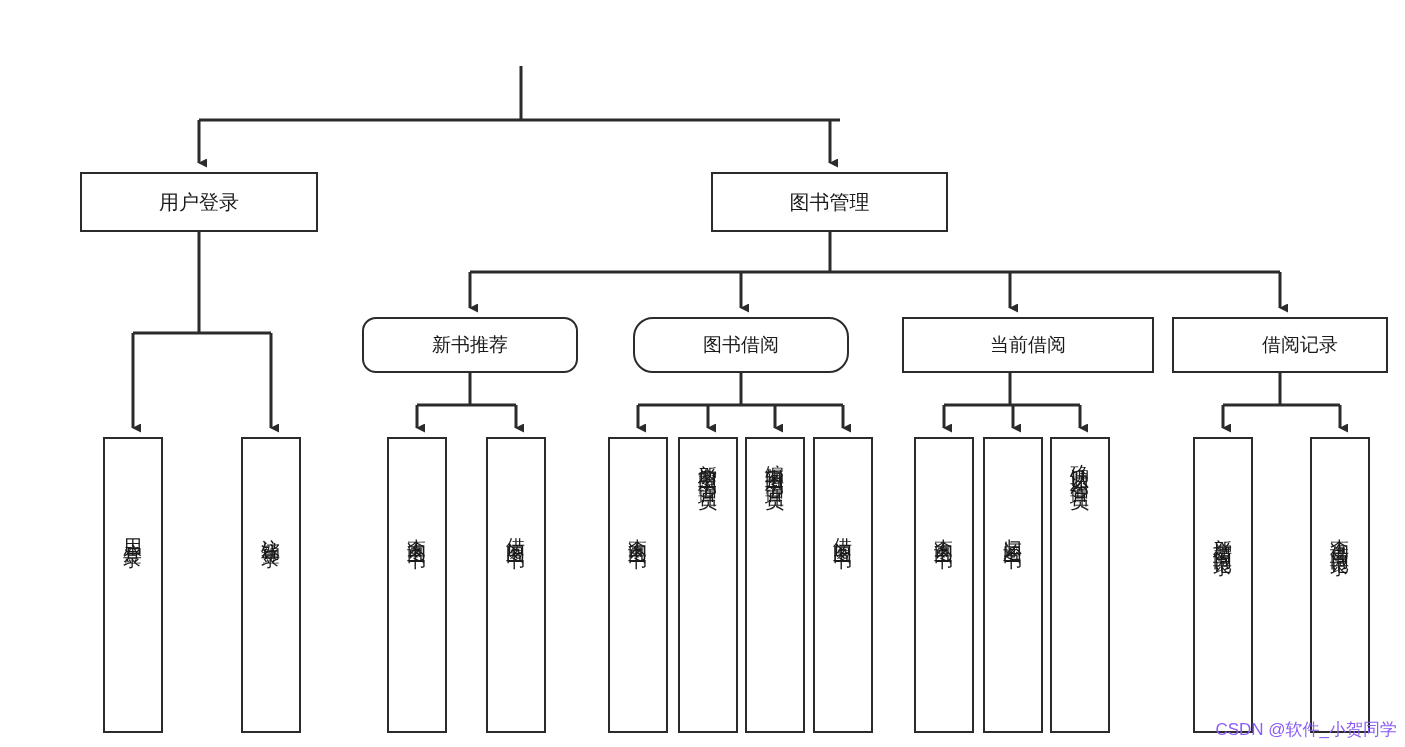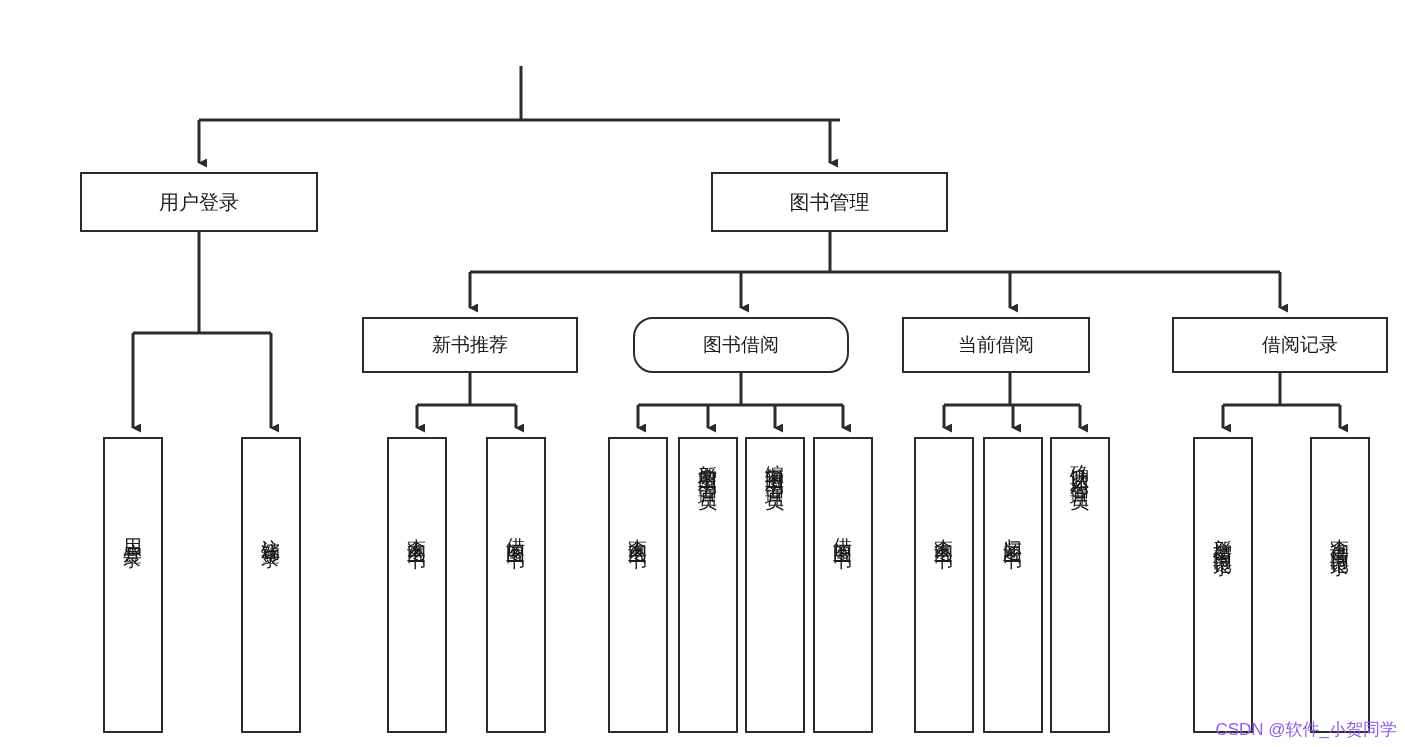--- a/index.html
+++ b/index.html
@@ -127,27 +127,27 @@
   </svg>
 
 
   <div class="node node-l2" id="n-l2-0" style="left: 80px; top: 172px; width: 238px; height: 60px;">
       <span>用户登录</span>
     </div>
   <div class="node node-l2" id="n-l2-1" style="left: 711px; top: 172px; width: 237px; height: 60px;">
       <span>图书管理</span>
     </div>
 
-  <div class="node node-l3" id="n-l3-0" style="left: 362px; top: 317px; width: 216px; height: 56px;">
+  <div class="node node-l3" id="n-l3-0" style="left: 362px; top: 317px; width: 216px; height: 56px; border-radius: 14px;">
       <span>新书推荐</span>
     </div>
   <div class="node node-l3" id="n-l3-1" style="left: 633px; top: 317px; width: 216px; height: 56px; border-radius: 20px;">
       <span>图书借阅</span>
     </div>
-  <div class="node node-l3" id="n-l3-2" style="left: 902px; top: 317px; width: 188px; height: 56px;">
+  <div class="node node-l3" id="n-l3-2" style="left: 902px; top: 317px; width: 252px; height: 56px;">
       <span>当前借阅</span>
     </div>
   <div class="node node-l3" id="n-l3-3" style="left: 1172px; top: 317px; width: 216px; height: 56px; padding-left: 40px;">
       <span>借阅记录</span>
     </div>
 
   <div class="node node-leaf leaf-mid" id="n-leaf-0" style="left: 103px; top: 437px; width: 60px; height: 296px;">
       <span class="vtext">用户登录</span>
     </div>
   <div class="node node-leaf leaf-mid" id="n-leaf-1" style="left: 241px; top: 437px; width: 60px; height: 296px;">

